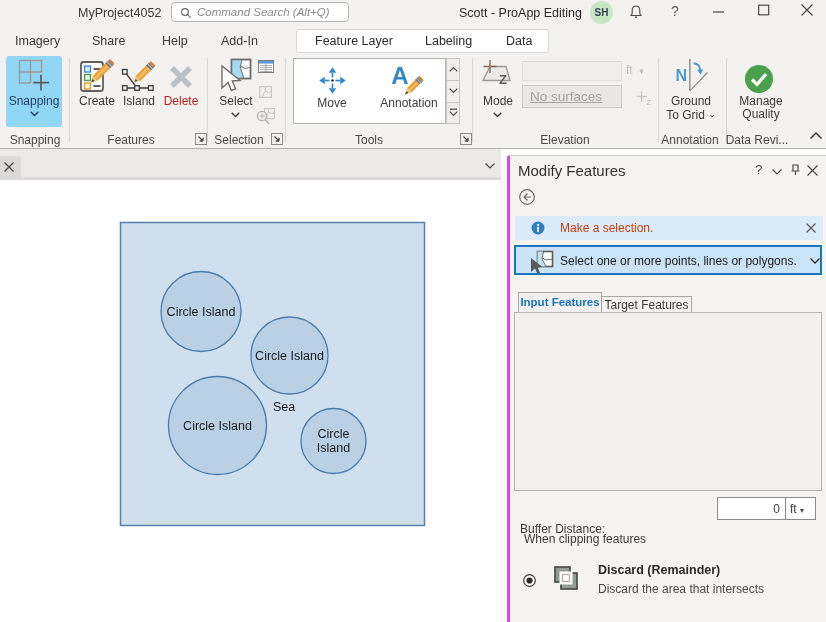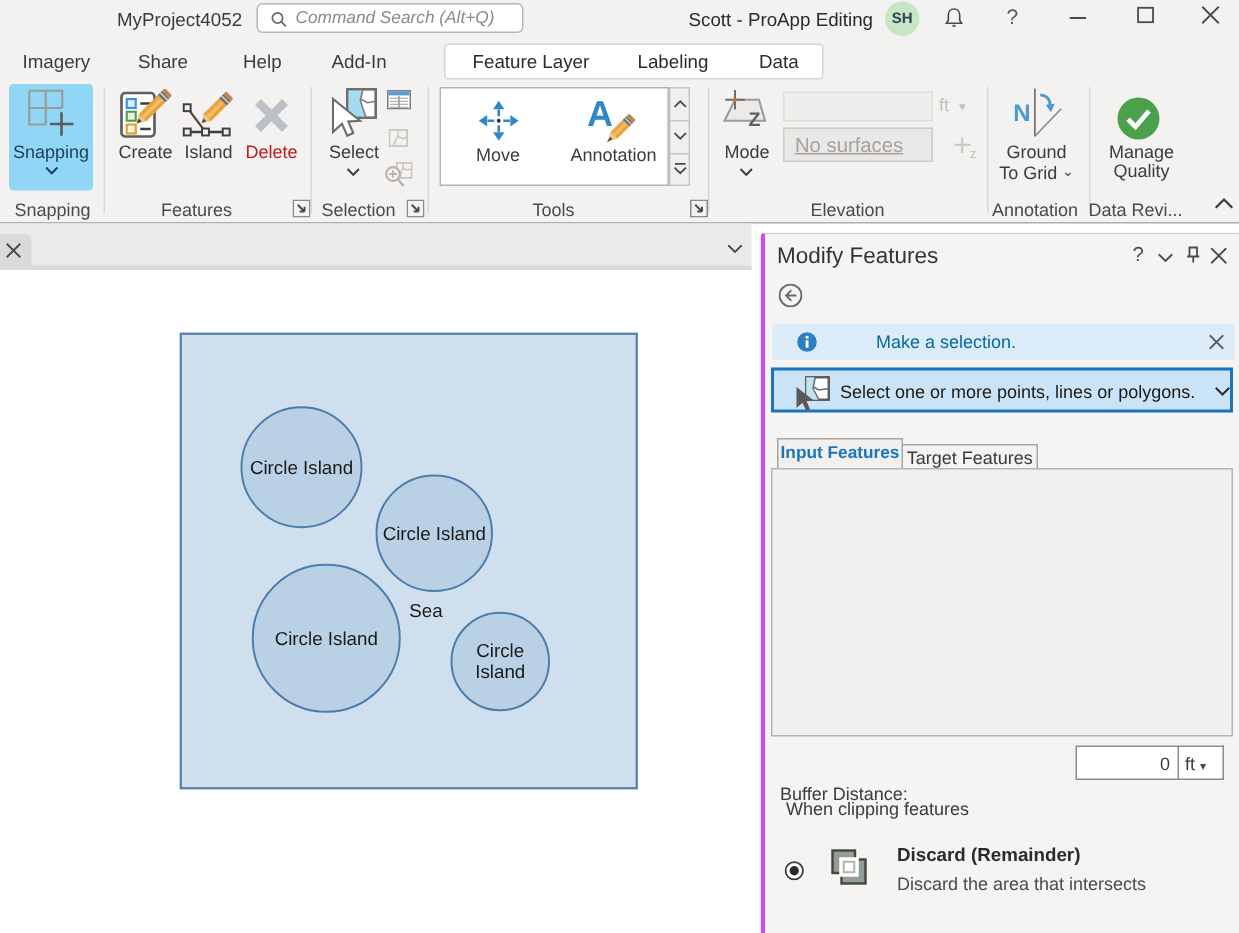--- a/index.html
+++ b/index.html
@@ -29,21 +29,21 @@
 #gallery { position:absolute; left:293px; top:2px; width:153px; height:66px; background:#fff; border:1px solid #b5b2af; }
 .galsb { position:absolute; left:446px; width:14px; background:#f1efed; border:1px solid #c8c5c2; }
 .efield { position:absolute; }
 #maptabbar { position:absolute; left:0; top:149px; width:501px; height:31px; background:#eceae8; }
 #maptab { position:absolute; left:0; top:7px; width:21px; height:24px; background:#dcdad9; border-radius:0 4px 0 0; }
 #maptabstrip { position:absolute; left:0; top:28px; width:501px; height:3px; background:#dcdad9; }
 #mapcanvas { position:absolute; left:0; top:180px; width:502px; height:442px; background:#fff; }
 #panel { position:absolute; left:507px; top:155px; width:319px; height:467px; background:#f6f4f2; border-left:3px solid #d946ef; border-top:1px solid #c9c6c3; border-radius:3px 0 0 0; }
 #ptitle { position:absolute; left:8px; top:6px; font-size:15px; color:#333; }
 #infobar { position:absolute; left:5px; top:60px; width:308px; height:24px; background:#dcebf8; }
-#infobar .txt { position:absolute; left:45px; top:5px; font-size:12px; color:#0369a1;margin-left:24px; }
+#infobar .txt { position:absolute; left:45px; top:5px; font-size:12px; color:#c2410c; }
 #dropdown { position:absolute; left:4px; top:89px; width:308px; height:30px; background:#cbe3f6; border:2px solid #1c75bc; }
 #dropdown .txt { position:absolute; left:44px; top:7px; font-size:12px; color:#1a1a1a; }
 .ptab { position:absolute; font-size:12.5px; white-space:nowrap; overflow:hidden; }
 #tabcontent { position:absolute; left:4px; top:156px; width:308px; height:179px; background:#f1f0ef; border:1px solid #b7b4b1; }
 </style>
 </head>
 <body>
 <div id="app">
   <div id="top">
     <div id="projname">MyProject4052</div>

